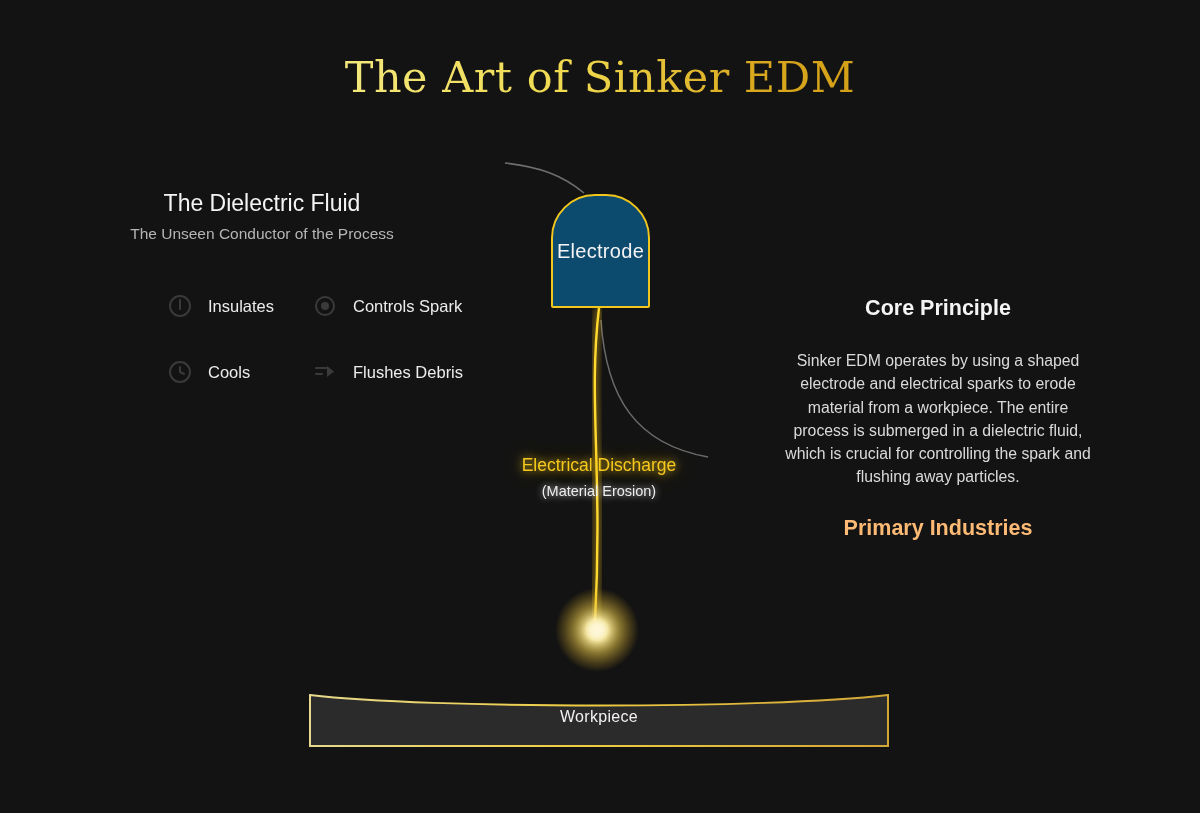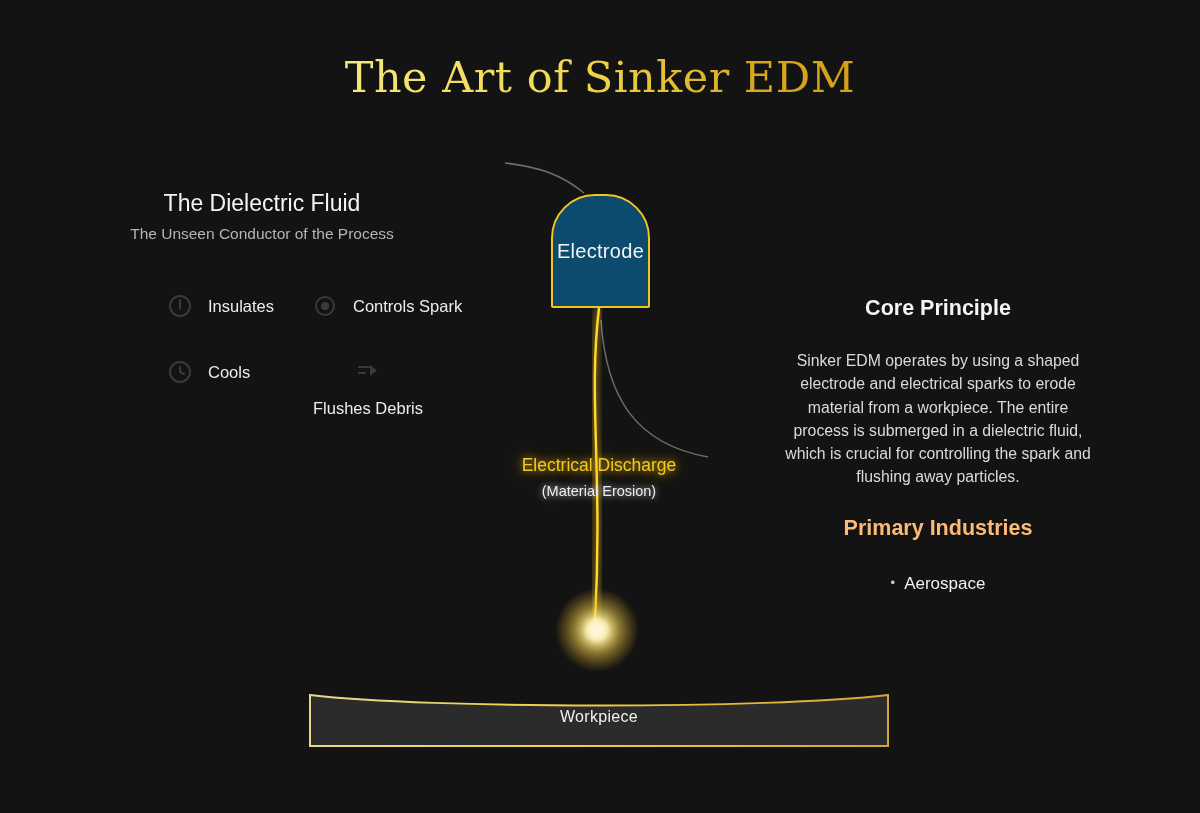--- a/index.html
+++ b/index.html
@@ -38,21 +38,21 @@
   .dielectric-head { position: absolute; left: 82px; top: 190px; width: 360px; text-align: center; }
   .dielectric-title { font-size: 23px; font-weight: 400; color: #f4f4f4; }
   .dielectric-sub { margin-top: 8px; font-size: 15.5px; color: #b5b5b5; }
 
   .feature { position: absolute; display: flex; align-items: center; gap: 16px; height: 26px; }
   .feature .ficon { width: 24px; height: 24px; flex: 0 0 24px; }
   .feature .flabel { font-size: 16.5px; color: #ececec; white-space: nowrap; }
   .f0 { left: 168px; top: 293px; }
   .f1 { left: 313px; top: 293px; }
   .f2 { left: 168px; top: 359px; }
-  .f3 { left: 313px; top: 359px; flex-direction: column; }
+  .f3 { left: 313px; top: 359px; }
   .ficon svg { width: 24px; height: 24px; display: block; }
 
   
   .diagram-svg { position: absolute; left: 0; top: 0; z-index: 1; pointer-events: none; }
 
   .electrode {
     position: absolute; left: 551px; top: 194px; width: 99px; height: 114px;
     background: #0c4a6e;
     border: 2.5px solid #f2c71d;
     border-radius: 44px 44px 2px 2px;
@@ -181,15 +181,14 @@
 <div class="discharge-label">Electrical Discharge</div>
 <div class="erosion-label">(Material Erosion)</div>
 
 <div class="workpiece-label">Workpiece</div>
 
 <div class="right-col">
   <div class="core-title">Core Principle</div>
   <div class="core-body">Sinker EDM operates by using a shaped electrode and electrical sparks to erode material from a workpiece. The entire process is submerged in a dielectric fluid, which is crucial for controlling the spark and flushing away particles.</div>
   <div class="industries-title">Primary Industries</div>
   <ul class="industry-list">
-    <li class="industry-item"><span class="bullet">•</span><span>Aerospace</span></li>
   </ul>
 </div>
 
 </body></html>

